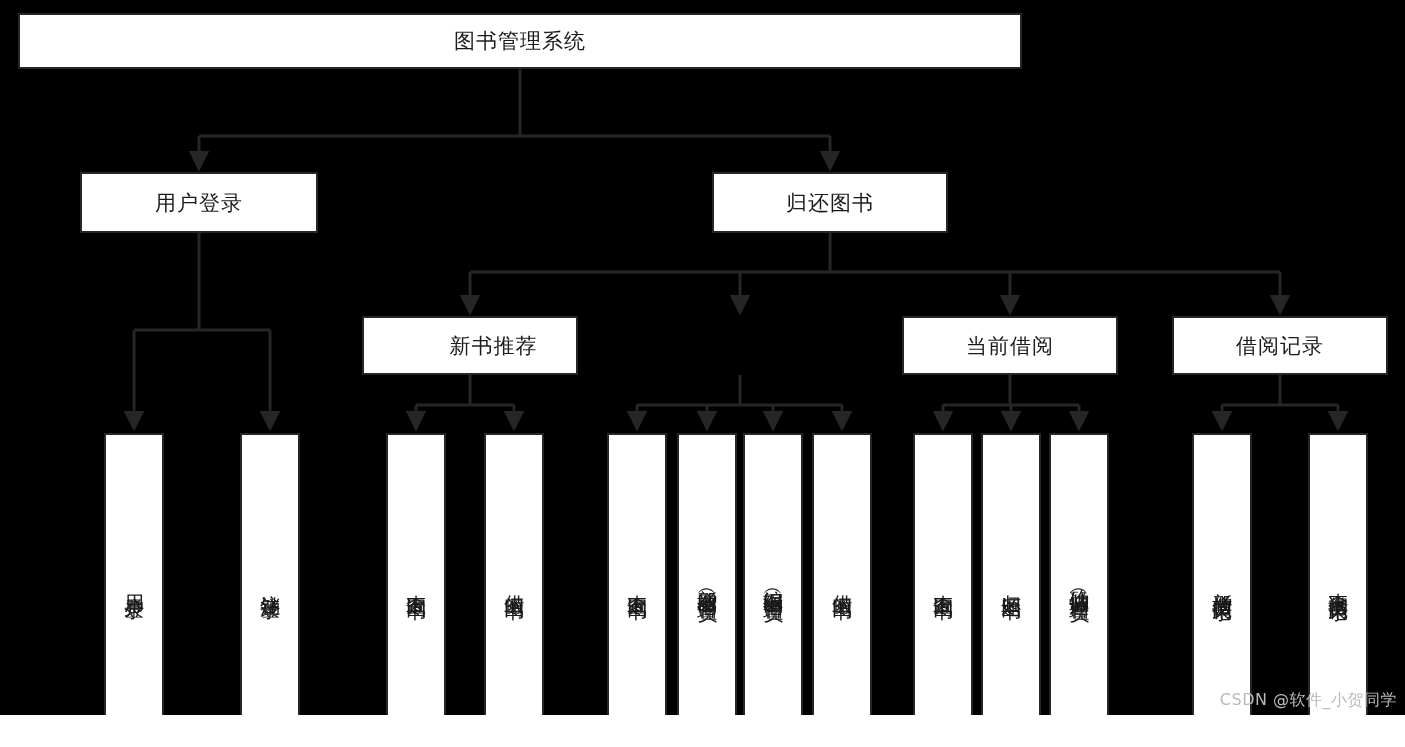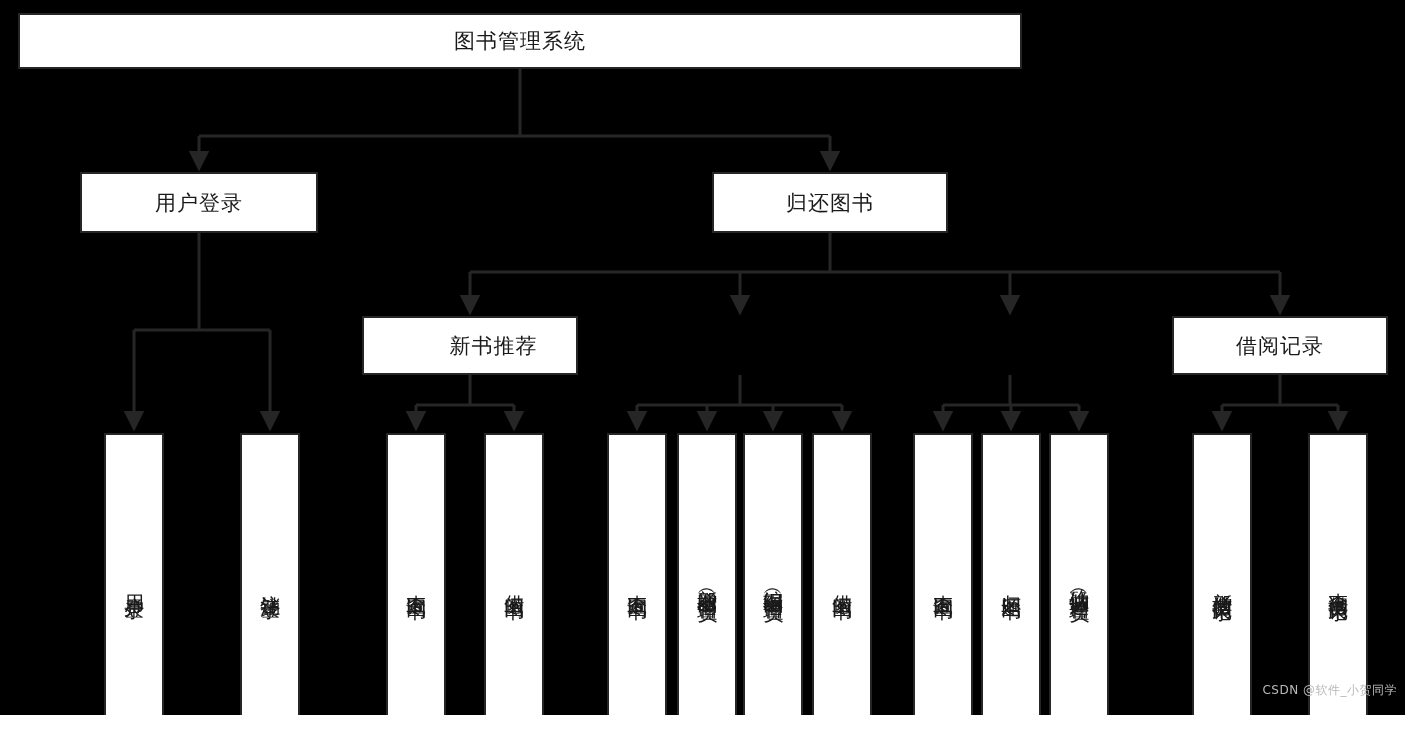--- a/index.html
+++ b/index.html
@@ -53,22 +53,22 @@
     align-items: center;
     text-align: center;
   }
   .node-v .vtext {
     writing-mode: vertical-rl;
     text-orientation: upright;
   }
   .watermark {
     position: absolute;
     right: 8px;
-    bottom: 16px;
-    font-size: 12px;
+    bottom: 4px;
+    font-size: 16px;
     color: #b9b9b9;
     white-space: nowrap;
     letter-spacing: 0.5px;
   }
 </style>
 </head>
 <body>
 
 <div id="canvas">
 
@@ -132,20 +132,23 @@
 
   <div class="node node-h" style="left:712px; top:172px; width:236px; height:61px;">
     <span>归还图书</span>
   </div>
 
   <div class="node node-h" style="left:362px; top:316px; width:216px; height:59px;padding-left:47px;">
     <span>新书推荐</span>
   </div>
 
 
+  <div class="node node-h" style="left:902px; top:316px; width:216px; height:59px;">
+    <span>当前借阅</span>
+  </div>
 
   <div class="node node-h" style="left:1172px; top:316px; width:216px; height:59px;">
     <span>借阅记录</span>
   </div>
 
   <div class="node node-v" style="left:104px; top:433px; width:60px; height:300px;">
     <span class="vtext">用户登录</span>
   </div>
 
   <div class="node node-v" style="left:240px; top:433px; width:60px; height:300px;">

